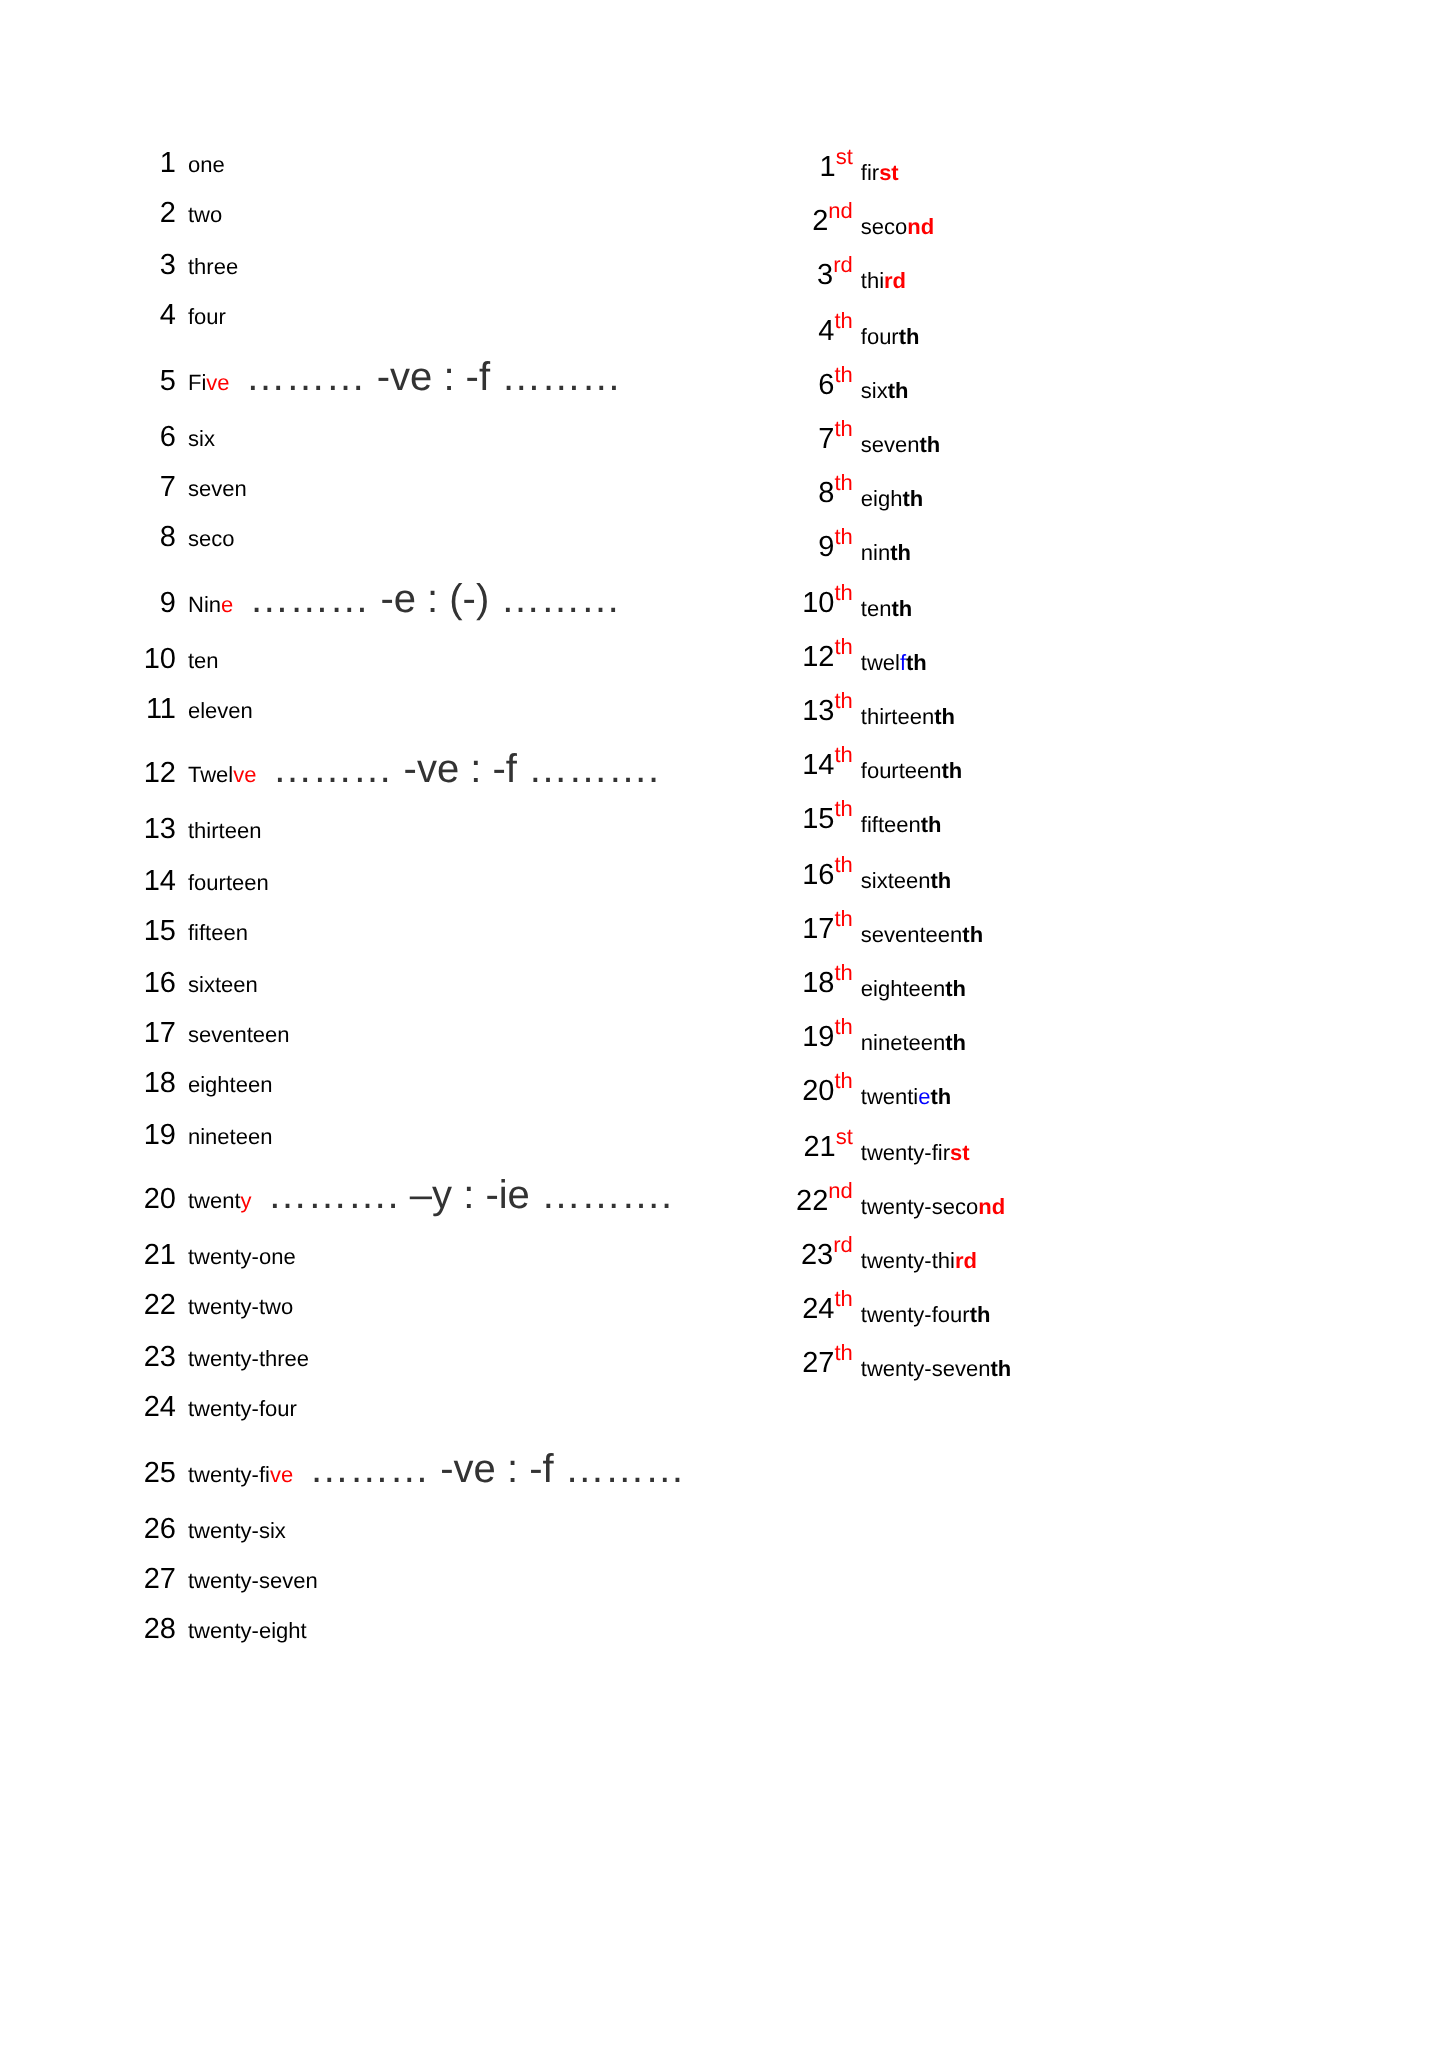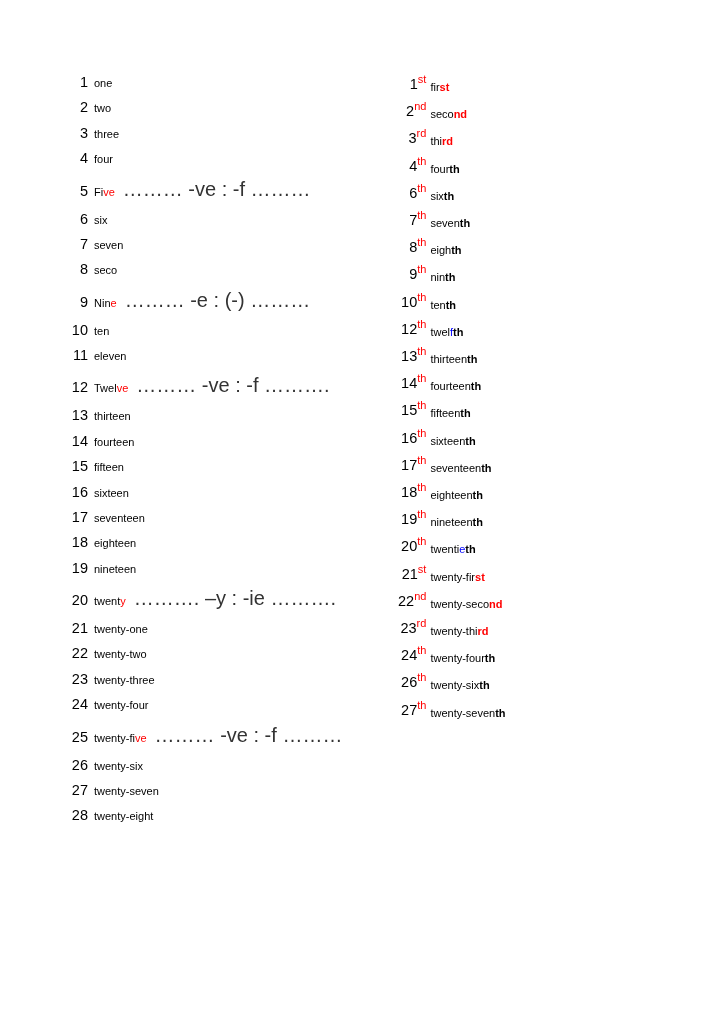--- a/index.html
+++ b/index.html
@@ -299,21 +299,17 @@
       </div>
       <div class="ord-row">
         <span class="ord-num">23<sup class="ord-suffix">rd</sup></span>
         <span class="ord-word">twenty-thi<strong><span class="red">rd</span></strong></span>
       </div>
       <div class="ord-row">
         <span class="ord-num">24<sup class="ord-suffix">th</sup></span>
         <span class="ord-word">twenty-four<strong>th</strong></span>
       </div>
       <div class="ord-row">
-        <span class="ord-num">26<sup class="ord-suffix">th</sup></span>
-        <span class="ord-word">twenty-six<strong>th</strong></span>
-      </div>
-      <div class="ord-row">
         <span class="ord-num">27<sup class="ord-suffix">th</sup></span>
         <span class="ord-word">twenty-seven<strong>th</strong></span>
       </div>
     </div>
 </div>
 
 </body></html>

